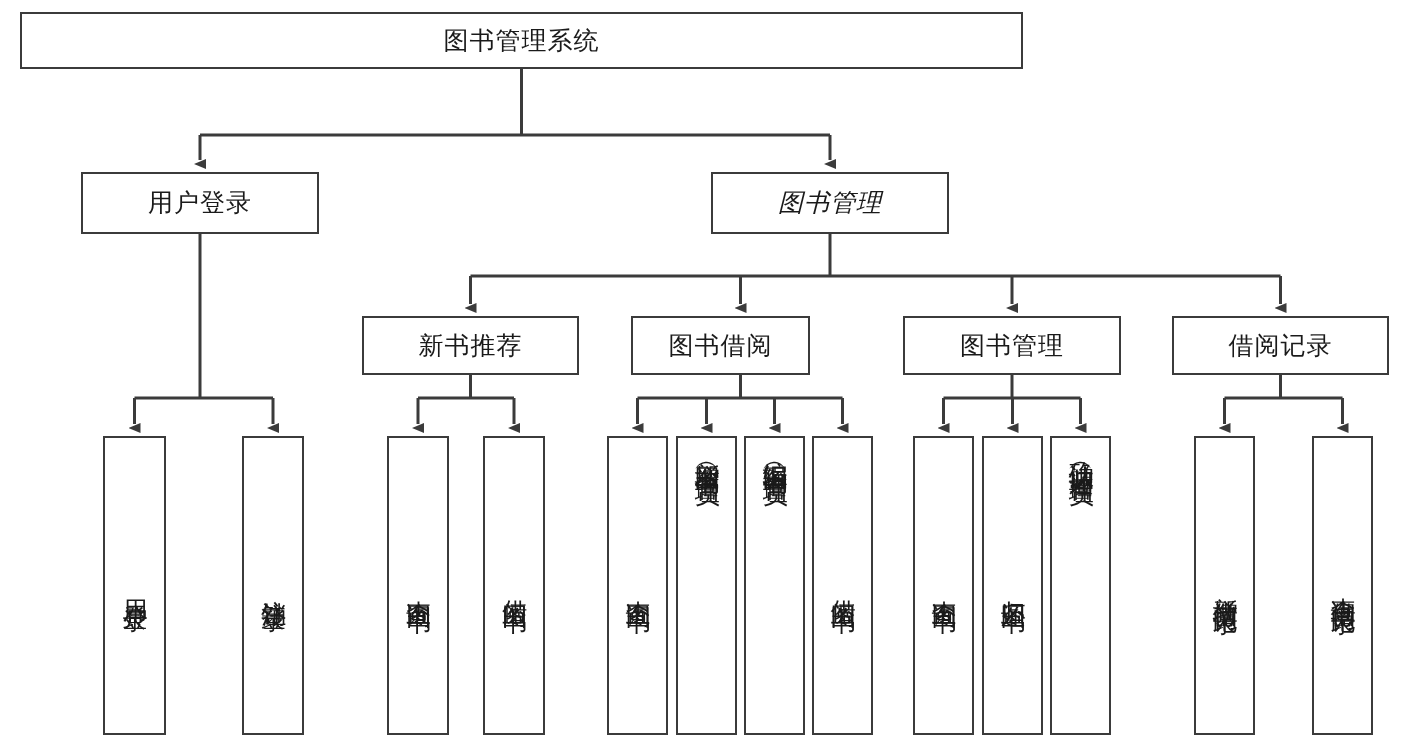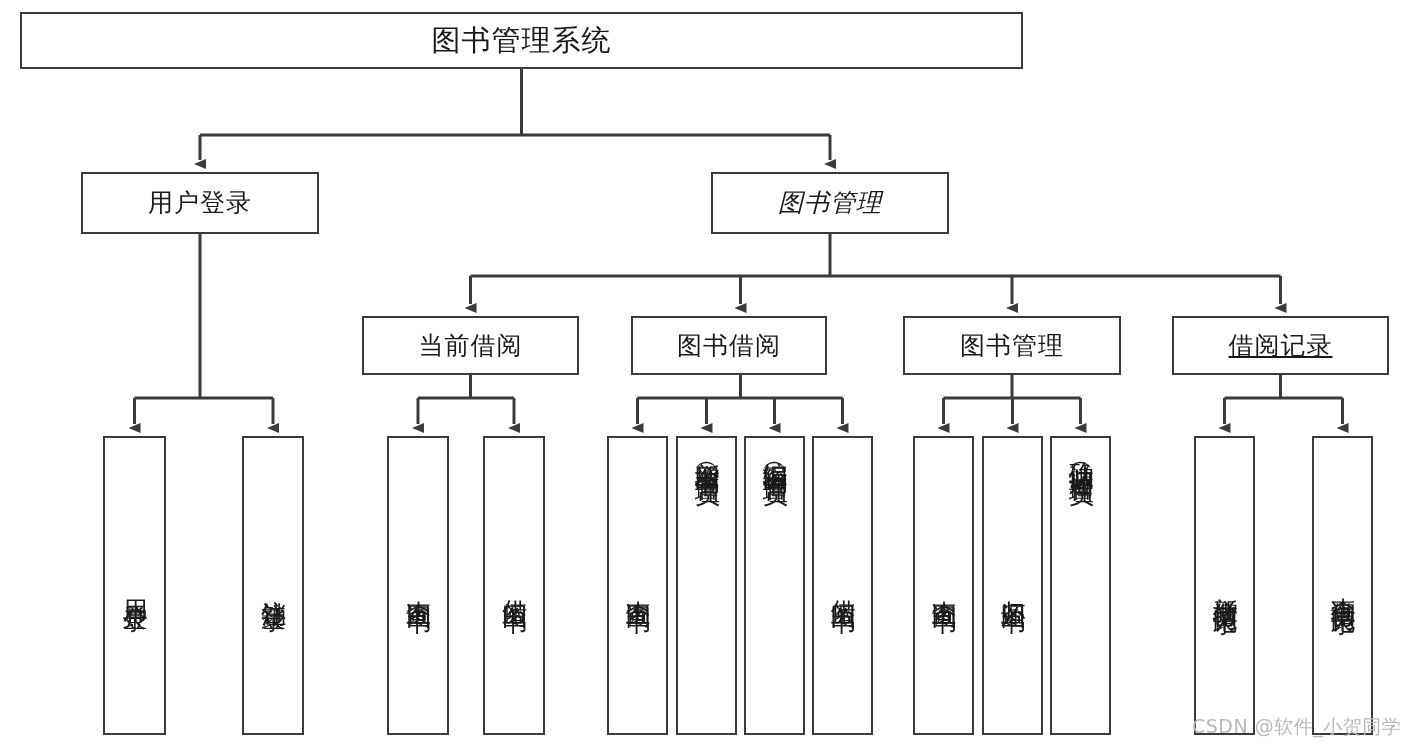--- a/index.html
+++ b/index.html
@@ -34,21 +34,21 @@
     align-items: center;
     justify-content: center;
     color: #1a1a1a;
   }
   .node-h {
     font-size: 25px;
     letter-spacing: 1px;
     line-height: 1.1;
   }
   .node-title {
-    font-size: 29px;
+    font-size: 25px;
     letter-spacing: 1px;
   }
   .node-v {
     writing-mode: vertical-rl;
     text-orientation: upright;
     font-size: 25px;
     line-height: 1.22;
     letter-spacing: 3px;
     align-items: center;
     justify-content: center;
@@ -117,29 +117,29 @@
       <div class="node node-title" style="left: 20px; top: 12px; width: 1003px; height: 57px;">
         <span>图书管理系统</span>
       </div>
       <div class="node node-h" style="left: 81px; top: 172px; width: 238px; height: 62px;">
         <span>用户登录</span>
       </div>
       <div class="node node-h" style="left: 711px; top: 172px; width: 238px; height: 62px; font-style: italic;">
         <span>图书管理</span>
       </div>
       <div class="node node-h" style="left: 362px; top: 316px; width: 217px; height: 59px;">
-        <span>当前借阅</span>
+        <span>新书推荐</span>
       </div>
-      <div class="node node-h" style="left: 631px; top: 316px; width: 196px; height: 59px;">
+      <div class="node node-h" style="left: 631px; top: 316px; width: 179px; height: 59px;">
         <span>图书借阅</span>
       </div>
       <div class="node node-h" style="left: 903px; top: 316px; width: 218px; height: 59px;">
         <span>图书管理</span>
       </div>
-      <div class="node node-h" style="left: 1172px; top: 316px; width: 217px; height: 59px; text-decoration: underline;">
+      <div class="node node-h" style="left: 1172px; top: 316px; width: 217px; height: 59px;">
         <span>借阅记录</span>
       </div>
       <div class="node node-v" style="left: 103px; top: 436px; width: 63px; height: 299px;">
         <span>用户登录</span>
       </div>
       <div class="node node-v" style="left: 242px; top: 436px; width: 62px; height: 299px;">
         <span>注销登录</span>
       </div>
       <div class="node node-v" style="left: 387px; top: 436px; width: 62px; height: 299px;">
         <span>查询图书</span>
@@ -169,14 +169,13 @@
         <span>确认归还（管理员）</span>
       </div>
       <div class="node node-v" style="left: 1194px; top: 436px; width: 61px; height: 299px;">
         <span>新增借阅记录</span>
       </div>
       <div class="node node-v" style="left: 1312px; top: 436px; width: 61px; height: 299px;">
         <span>查询借阅记录</span>
       </div>
     </div>
 
-  <div class="watermark" style="left:1192px; top:714px;">CSDN @软件_小贺同学</div>
 </div>
 
 </body></html>

